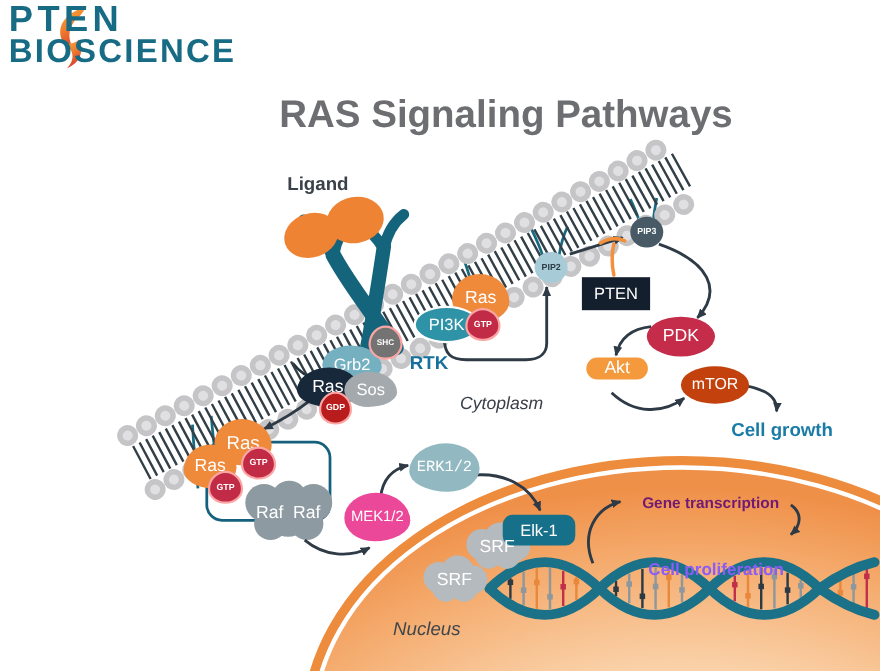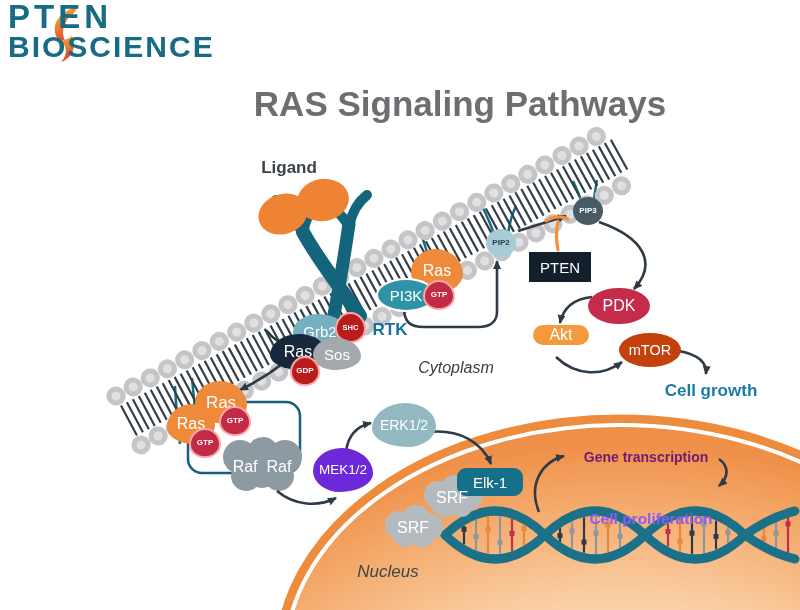--- a/index.html
+++ b/index.html
@@ -192,39 +192,39 @@
 
   <div class="lbl" style="left:249px;top:158px;width:80px;font-size:17px;font-weight:bold;color:#3a4148;">Ligand</div>
   <div class="lbl" style="left:365px;top:320px;width:50px;font-size:17px;font-weight:bold;color:#15719b;">RTK</div>
   <div class="lbl" style="left:406px;top:359px;width:100px;font-size:16px;font-style:italic;color:#3a4048;">Cytoplasm</div>
   <div class="lbl" style="left:343px;top:562px;width:90px;font-size:17px;font-style:italic;color:#3f464b;">Nucleus</div>
   <div class="lbl" style="left:651px;top:381px;width:120px;font-size:17px;font-weight:bold;color:#1a7ca6;">Cell growth</div>
   <div class="lbl" style="left:566px;top:449px;width:160px;font-size:14px;font-weight:bold;color:#701a75;">Gene transcription</div>
   <div class="lbl" style="left:576px;top:478px;width:150px;font-size:15.5px;font-weight:bold;color:#8b5cf6;margin-top:32px;">Cell proliferation</div>
 
   <div class="node blob" style="left:293px;top:314px;width:54px;height:34px;background:#74b0c0;font-size:15px;">Grb2</div>
-  <div class="node chip" style="left:335px;top:312px;width:27px;height:27px;background:#b91c1c;font-size:7.5px;text-align:center;">SHC</div>
+  <div class="node chip" style="left:335px;top:296px;width:27px;height:27px;background:#737373;font-size:7.5px;text-align:center;">SHC</div>
   <div class="node blob2" style="left:270px;top:334px;width:56px;height:36px;background:#16283a;font-size:16px;">Ras</div>
   <div class="node blob" style="left:313px;top:338px;width:48px;height:32px;background:#a3a9ad;font-size:15px;">Sos</div>
   <div class="node chip" style="left:290px;top:356px;width:26px;height:26px;background:#b91c1c;">GDP</div>
 
   <div class="node blob" style="left:411px;top:249px;width:52px;height:44px;background:#ef8a3b;font-size:16px;">Ras</div>
   <div class="node pill" style="left:376px;top:278px;width:56px;height:30px;background:#2e93a6;border:2.5px solid #fff;font-size:15px;">PI3K</div>
   <div class="node chip" style="left:423px;top:280px;width:28px;height:26px;background:#c22b45;">GTP</div>
   <div class="node pill" style="left:486px;top:229px;width:30px;height:28px;background:#a7ccd7;color:#2d3c46;font-size:8px;font-weight:bold;">PIP2</div>
   <div class="node pill" style="left:573px;top:197px;width:30px;height:28px;background:#475a66;font-size:8px;font-weight:bold;">PIP3</div>
   <div class="node" style="left:529px;top:252px;width:62px;height:30px;background:#131f2d;border-radius:0;font-size:15px;">PTEN</div>
   <div class="node pill" style="left:588px;top:288px;width:62px;height:36px;background:#c52c4a;font-size:16px;">PDK</div>
   <div class="node" style="left:533px;top:325px;width:56px;height:20px;background:#f49a3d;border-radius:17px;font-size:16px;">Akt</div>
   <div class="node pill" style="left:619px;top:333px;width:62px;height:34px;background:#c2410c;font-size:14.5px;">mTOR</div>
 
   <div class="node blob" style="left:195px;top:381px;width:52px;height:42px;background:#ef8a3b;font-size:17px;">Ras</div>
   <div class="node blob2" style="left:167px;top:404px;width:48px;height:40px;background:#ef8a3b;font-size:16px;">Ras</div>
   <div class="node chip" style="left:219px;top:406px;width:28px;height:26px;background:#c22b45;">GTP</div>
   <div class="node chip" style="left:189px;top:428px;width:28px;height:26px;background:#c22b45;">GTP</div>
   <div class="lbl" style="left:222px;top:458px;width:80px;font-size:16px;color:#fff;white-space:pre;">Raf  Raf</div>
-  <div class="node blob" style="left:313px;top:448px;width:60px;height:44px;background:#6d28d9;font-size:13.5px;">MEK1/2</div>
-  <div class="node blob2" style="left:372px;top:403px;width:64px;height:44px;background:#92b9c1;font-size:14px;">ERK1/2</div>
+  <div class="node blob" style="left:313px;top:448px;width:60px;height:44px;background:#ec4899;font-size:13.5px;">MEK1/2</div>
+  <div class="node blob2" style="left:372px;top:403px;width:64px;height:44px;background:#92b9c1;font-size:14px;font-family:Liberation Mono, monospace;">ERK1/2</div>
 
   <div class="node" style="left:457px;top:468px;width:66px;height:28px;background:#177089;border-radius:9px;font-size:15px;">Elk-1</div>
   <div class="lbl" style="left:427px;top:489px;width:50px;font-size:16px;color:#fff;">SRF</div>
   <div class="lbl" style="left:388px;top:519px;width:50px;font-size:16px;color:#fff;">SRF</div>
 </div>
 
 </body></html>

